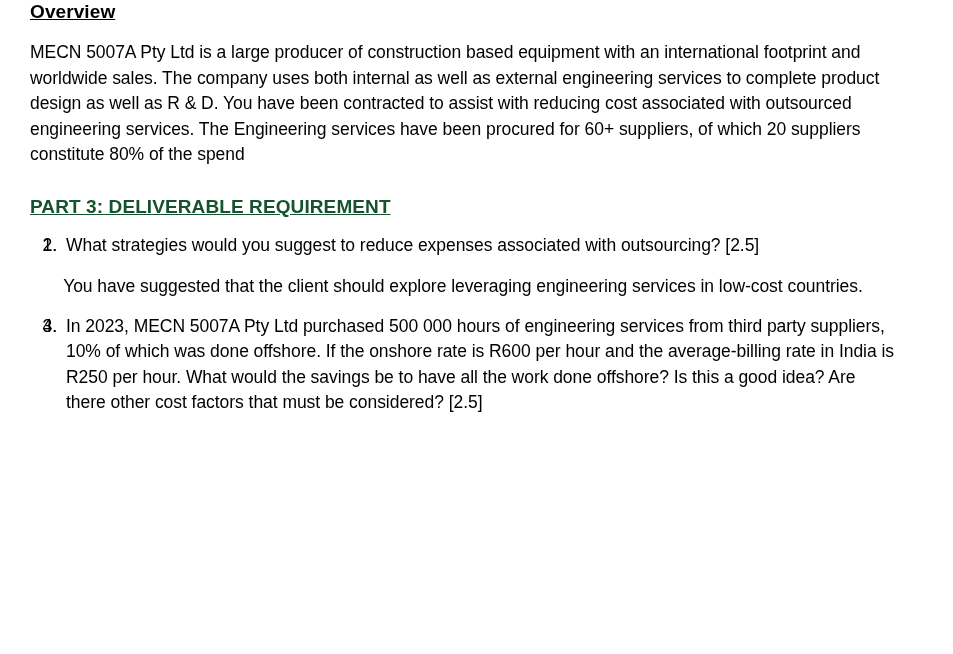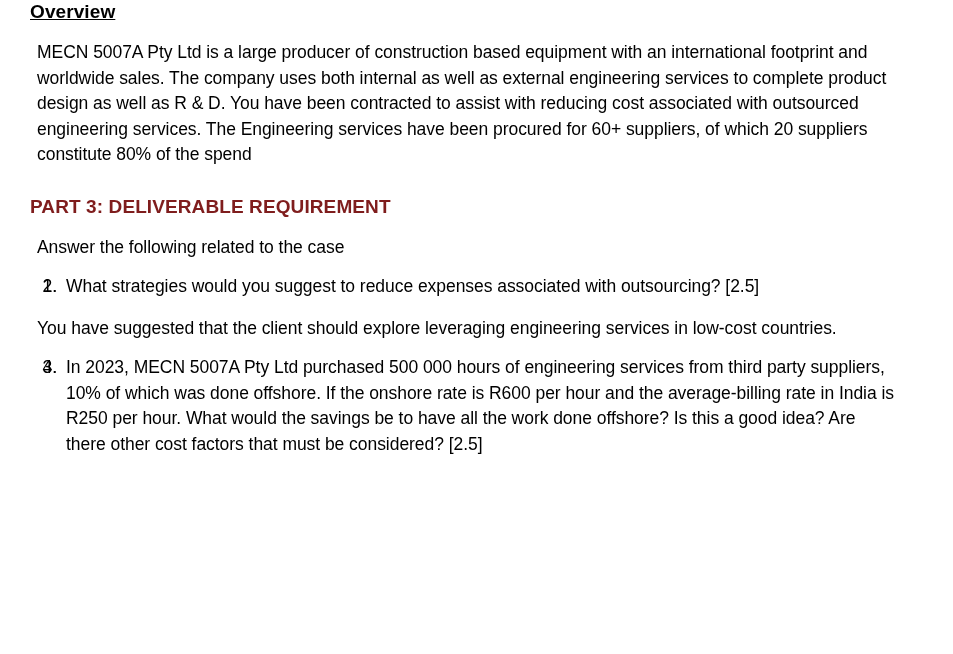--- a/index.html
+++ b/index.html
@@ -29,27 +29,28 @@
     font-weight: bold;
     text-decoration: underline;
     margin: 0 0 0 0;
     padding-top: 0px;
     line-height: 24px;
     letter-spacing: 0.1px;
   }
   p.body-text {
     font-size: 17.5px;
     line-height: 25.5px;
-    margin: 16px 0 0 7px;
+    margin: 16px 0 0 0;
     letter-spacing: -0.05px;
   }
   h2.part-heading {
     font-size: 19px;
     font-weight: bold;
-    color: #7f1d1d;
+    color: #14532d;
+    text-decoration: underline;
     margin: 27px 0 0 0;
     line-height: 24px;
     letter-spacing: 0.1px;
   }
   ol.qlist {
     margin: 14px 0 0 0;
     padding-left: 0;
     list-style: none;
     counter-reset: none;
   }
@@ -64,39 +65,38 @@
   ol.qlist li .num {
     position: absolute;
     left: 1px;
     top: 0;
     width: 26px;
     text-align: right;
     font-size: 17.5px;
     line-height: 25.5px;
   }
   .list-gap-1 { margin-top: 0px; }
-  .para-gap { margin-top: 17px; }
+  .para-gap { margin-top: 17px; text-align: center; }
   .q-group-2 { margin-top: 16px; }
   .first-heading-wrap { padding-top: 0px; }
 </style>
 </head>
 <body>
 
 <div class="page">
   <div class="content">
 
     <div class="first-heading-wrap">
       <h1 class="section-heading">Overview</h1>
       <p class="body-text">MECN 5007A Pty Ltd is a large producer of construction based equipment with an international footprint and worldwide sales. The company uses both internal as well as external engineering services to complete product design as well as R &amp; D. You have been contracted to assist with reducing cost associated with outsourced engineering services. The Engineering services have been procured for 60+ suppliers, of which 20 suppliers constitute 80% of the spend</p>
     </div>
 
     <div>
       <h2 class="part-heading">PART 3: DELIVERABLE REQUIREMENT</h2>
 
-      <p class="body-text">Answer the following related to the case</p>
 
       <ol class="qlist list-gap-1">
         <li>
           <span class="num">1.</span>
         </li>
         <li>
           <span class="num">2.</span>
           <span>What strategies would you suggest to reduce expenses associated with outsourcing? [2.5]</span>
         </li>
       </ol>

